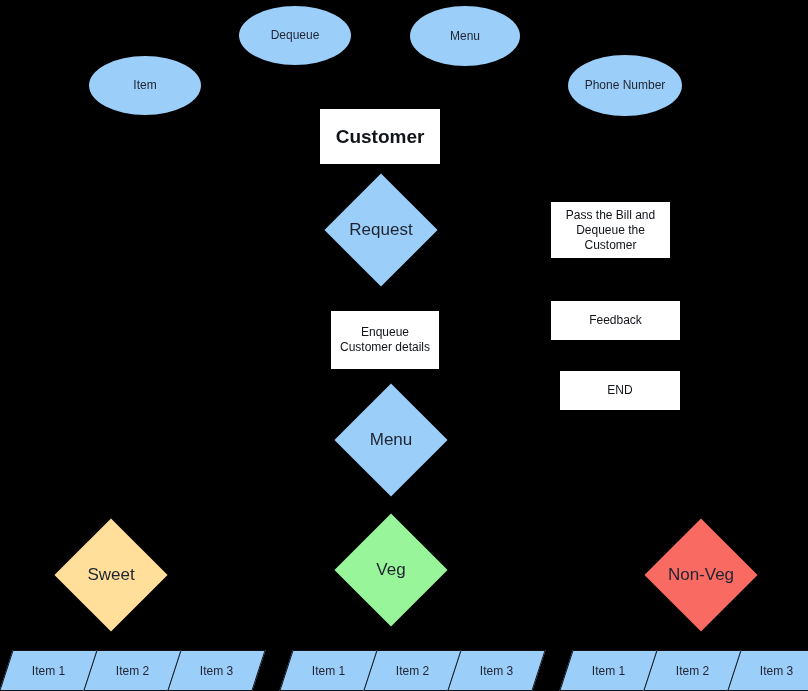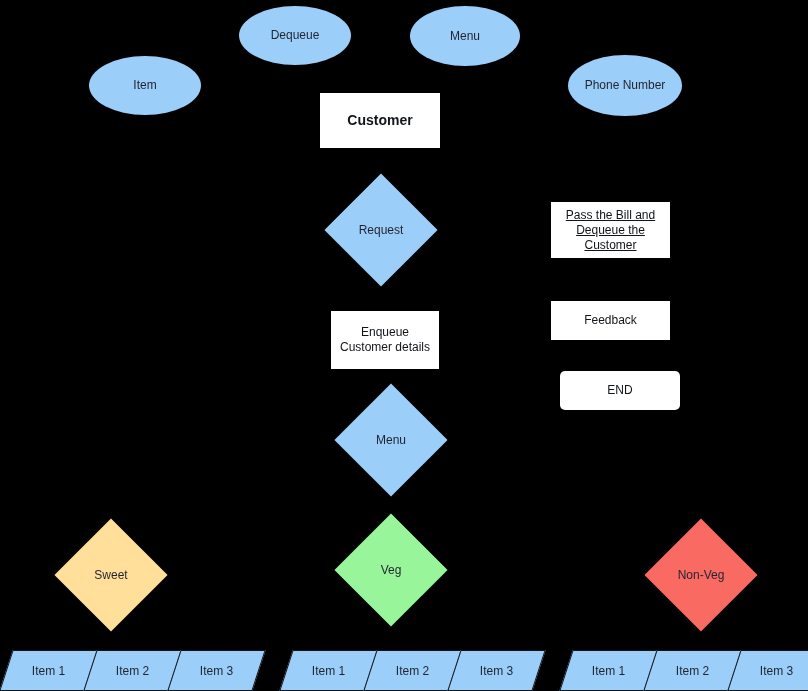--- a/index.html
+++ b/index.html
@@ -35,39 +35,39 @@
     background: #9ccefa;
     border-radius: 50%;
   }
 
   
   .rect {
     background: #ffffff;
     color: #111418;
     padding: 2px 6px;
   }
-  .rect.rounded { border-radius: 5px; }
-  .rect.title { font-size: 14px; font-weight: bold; }
+  .rect.rounded { border-radius: 0; }
+  .rect.title { font-size: 19px; font-weight: bold; margin-top: 16px; }
 
   
   .diamond-wrap {
     position: absolute;
     display: flex;
     align-items: center;
     justify-content: center;
   }
   .diamond-shape {
     position: absolute;
     inset: 0;
     transform: rotate(45deg);
   }
   .diamond-label {
     position: relative;
     z-index: 2;
-    font-size: 12px;
+    font-size: 17px;
     line-height: 14px;
     color: #1f2430;
     text-align: center;
     font-family: "Liberation Sans", sans-serif;
     pointer-events: none;
   }
 
   
   .item-row {
     position: absolute;
@@ -124,25 +124,25 @@
 
   <div class="node rect" style="left:331px; top:311px; width:108px; height:58px;">
     <span>Enqueue Customer details</span>
   </div>
 
   <div class="diamond-wrap" style="left:351px; top:400px; width:80px; height:80px;">
     <div class="diamond-shape" style="background:#9ccefa;"></div>
     <span class="diamond-label">Menu</span>
   </div>
 
-  <div class="node rect" style="left:551px; top:202px; width:119px; height:56px;text-decoration:underline;">
+  <div class="node rect" style="left:551px; top:202px; width:119px; height:56px;">
     <span>Pass the Bill and Dequeue the Customer</span>
   </div>
 
-  <div class="node rect" style="left:551px; top:301px; width:119px; height:39px;">
+  <div class="node rect" style="left:551px; top:301px; width:129px; height:39px;">
     <span>Feedback</span>
   </div>
 
   <div class="node rect rounded" style="left:560px; top:371px; width:120px; height:39px;">
     <span>END</span>
   </div>
 
   <div class="diamond-wrap" style="left:71px; top:535px; width:80px; height:80px;">
     <div class="diamond-shape" style="background:#ffdf9a;"></div>
     <span class="diamond-label">Sweet</span>

